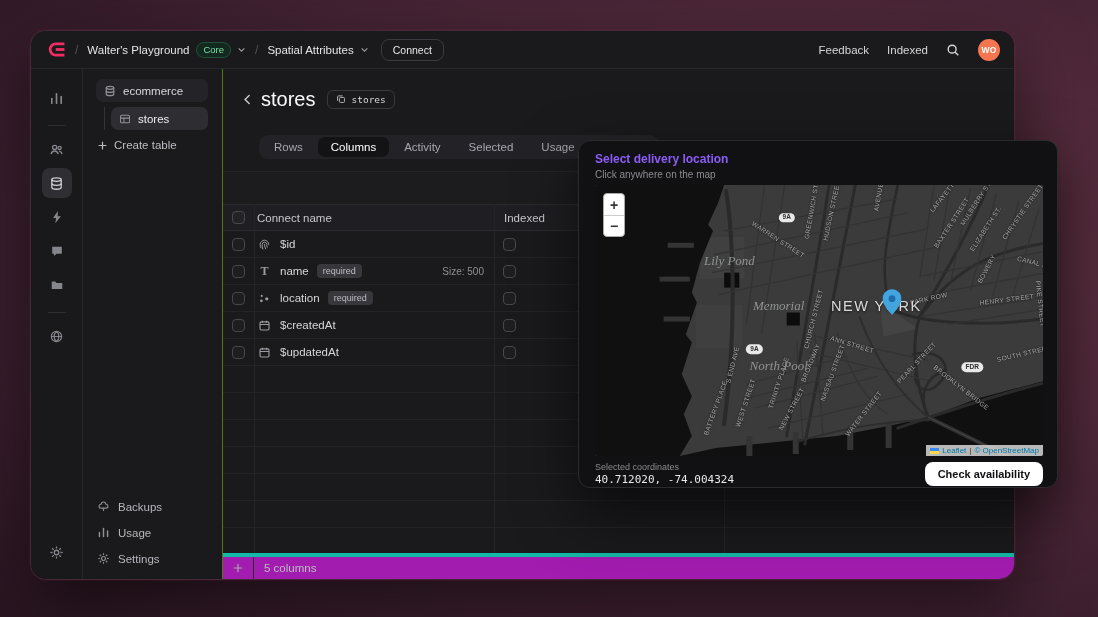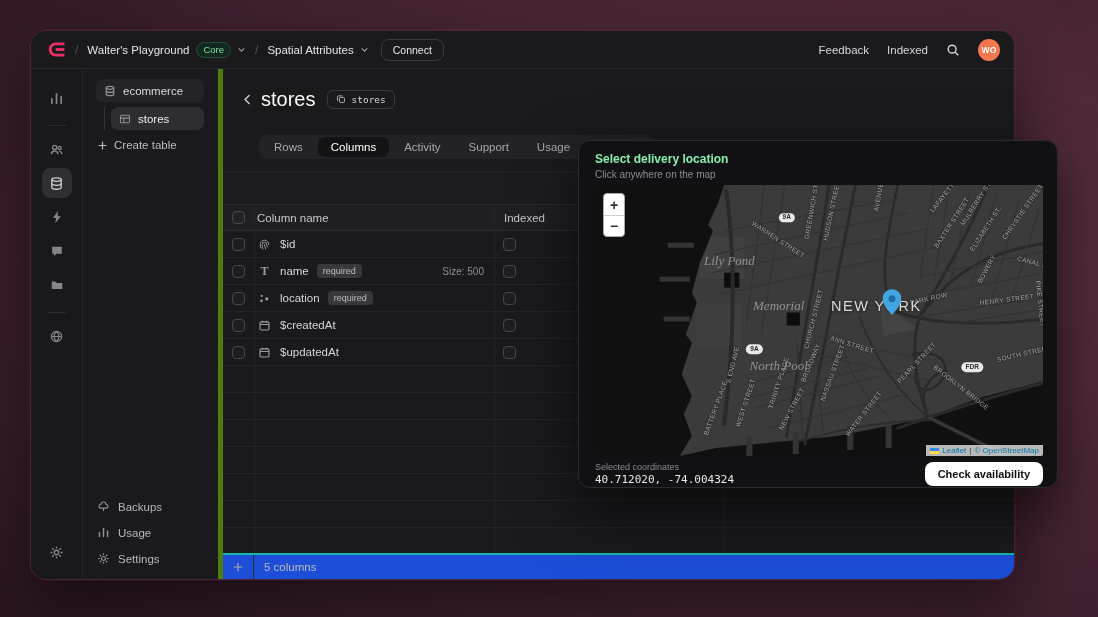--- a/index.html
+++ b/index.html
@@ -51,21 +51,21 @@
     padding-top:14px; background:#19191c;
   }
   .rail-icon { width:30px; height:30px; border-radius:8px; display:flex; align-items:center; justify-content:center; color:#85858c; margin-bottom:4px; }
   .rail-icon.active { background:#2e2e33; color:#cfcfd4; }
   .rail-divider { width:18px; border-top:1px solid #2c2c31; margin:8px 0; }
   .rail-bottom { margin-top:auto; margin-bottom:12px; }
 
   
   .sidepanel {
     position:absolute; top:38px; left:52px; bottom:0; width:140px;
-    border-right:5px solid #4d7c0f; background:#1a1a1d;
+    border-right:1px solid #4d7c0f; background:#1a1a1d;
   }
   .sp-item {
     position:absolute; display:flex; align-items:center; gap:7px;
     font-size:11.5px; color:#d8d8dc; padding:0 8px; border-radius:7px; height:23px; cursor:pointer;
   }
   .sp-db { left:13px; right:14px; top:10px; background:#242428; }
   .sp-table { left:28px; right:14px; top:38px; background:#2d2d32; color:#ececef; }
   .tree-line { position:absolute; left:21px; top:38px; height:23px; border-left:1px solid #333338; }
   .sp-create { position:absolute; left:14px; top:70px; display:flex; align-items:center; gap:6px; font-size:11.5px; color:#bcbcc2; cursor:pointer; }
   .sp-bottom-item { position:absolute; left:14px; display:flex; align-items:center; gap:8px; font-size:11.5px; color:#b6b6bc; cursor:pointer; }
@@ -98,33 +98,33 @@
   .cell-cb { width:31px; display:flex; justify-content:center; }
   .cell-name { width:240px; display:flex; align-items:center; gap:8px; padding-left:3px; position:relative; }
   .cell-indexed { width:230px; padding-left:9px; display:flex; align-items:center; }
   .cb { width:13px; height:13px; border:1px solid #47474d; border-radius:4px; background:rgba(255,255,255,.02); cursor:pointer; }
   .type-icon { color:#9b9ba1; width:15px; display:flex; justify-content:center; }
   .req-badge { font-size:9px; background:#37373c; color:#bdbdc3; border-radius:4px; padding:2px 6px; }
   .meta { position:absolute; right:10px; font-size:10px; color:#8e8e94;margin-left:16px; }
   .vsep { position:absolute; top:0; bottom:0; border-left:1px solid #242428; }
   .vsep.s1 { left:31px; } .vsep.s2 { left:271px; } .vsep.s3 { left:501px; }
   .t-footer {
-    position:absolute; left:0; right:0; bottom:0; height:26px; background:#1d4ed8;
-    border-top:2px solid #14b8a6; display:flex; align-items:center; font-size:11.5px; color:#bcbcc1;
+    position:absolute; left:0; right:0; bottom:0; height:26px; background:#a21caf;
+    border-top:4px solid #14b8a6; display:flex; align-items:center; font-size:11.5px; color:#bcbcc1;
   }
   .t-footer .plus-cell { width:31px; display:flex; justify-content:center; color:#a9a9af; border-right:1px solid #2a2a2e; height:100%; align-items:center; cursor:pointer; }
   .t-footer .count { padding-left:10px; }
 
   
   .overlay-card {
     position:absolute; left:578px; top:140px; width:480px; height:348px;
     background:#111113; border:1px solid #2b2b2f; border-radius:12px;
     box-shadow: 0 24px 60px rgba(0,0,0,.6);
   }
-  .ov-title { position:absolute; left:16px; top:11px; font-size:12px; font-weight:700; color:#86efac; }
+  .ov-title { position:absolute; left:16px; top:11px; font-size:12px; font-weight:700; color:#8b5cf6; }
   .ov-sub { position:absolute; left:16px; top:28px; font-size:10px; color:#8b8b92; }
   .map {
     position:absolute; left:16px; top:44px; width:448px; height:271px;
     background:#3b3b3b; overflow:hidden; border-radius:2px;
   }
   .map svg.roads { position:absolute; inset:0; }
   .map-label { position:absolute; white-space:nowrap; line-height:1; pointer-events:none; transform:translate(-50%,-50%); }
   .map-label.street { font-size:6.5px; letter-spacing:.4px; color:#a8a8a8; text-shadow:0 0 2px rgba(0,0,0,.8); }
   .map-label.poi { font-style:italic; font-size:13px; color:#909391; font-family:"Liberation Serif", serif; }
   .map-label.city { font-size:14.5px; letter-spacing:1.5px; color:#dadada; text-shadow:0 1px 3px rgba(0,0,0,.7); }
@@ -319,37 +319,37 @@
             </svg>
         </span>
         <span>stores</span>
       </span>
     </div>
 
     <div class="tabs">
       <span class="tab">Rows</span>
       <span class="tab active">Columns</span>
       <span class="tab">Activity</span>
-      <span class="tab">Support</span>
+      <span class="tab">Selected</span>
       <span class="tab">Usage</span>
       <span class="tab">Settings</span>
     </div>
 
     <div class="toolbar-band"></div>
 
     <div class="table-area">
       <span class="vsep s1"></span>
       <span class="vsep s2"></span>
       <span class="vsep s3"></span>
 
       <div class="t-header">
         <span class="cell-cb">
             <span class="cb"></span>
           </span>
-        <span class="cell-name">Column name</span>
+        <span class="cell-name">Connect name</span>
         <span class="cell-indexed" style="padding-left:10px;">Indexed</span>
       </div>
 
       <div class="t-row">
         <span class="cell-cb">
             <span class="cb"></span>
           </span>
         <span class="cell-name">
           <span class="type-icon">
             <svg width="13" height="13" viewBox="0 0 16 16" fill="none" stroke="currentColor" stroke-width="1.2" stroke-linecap="round">

